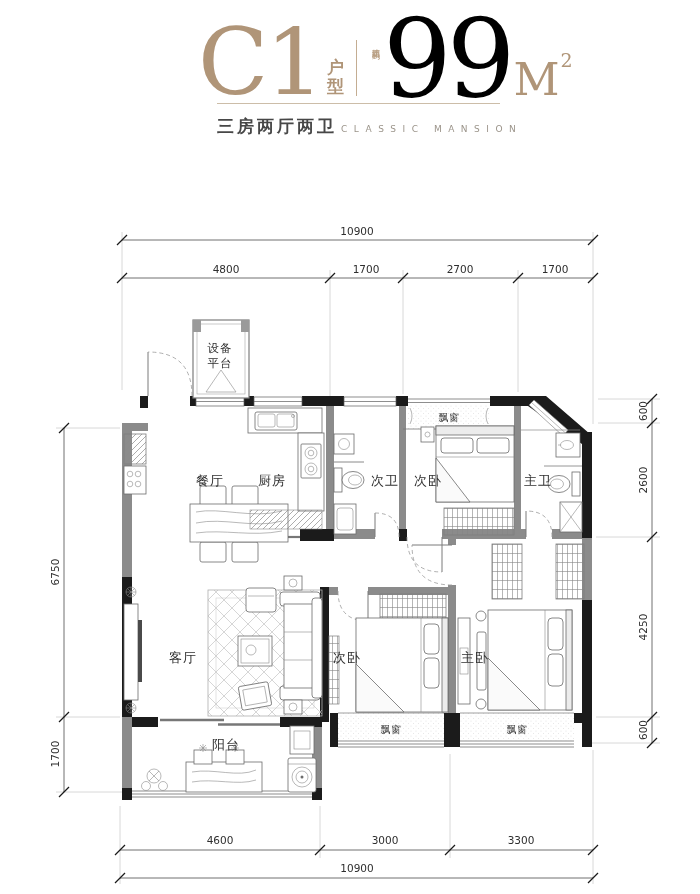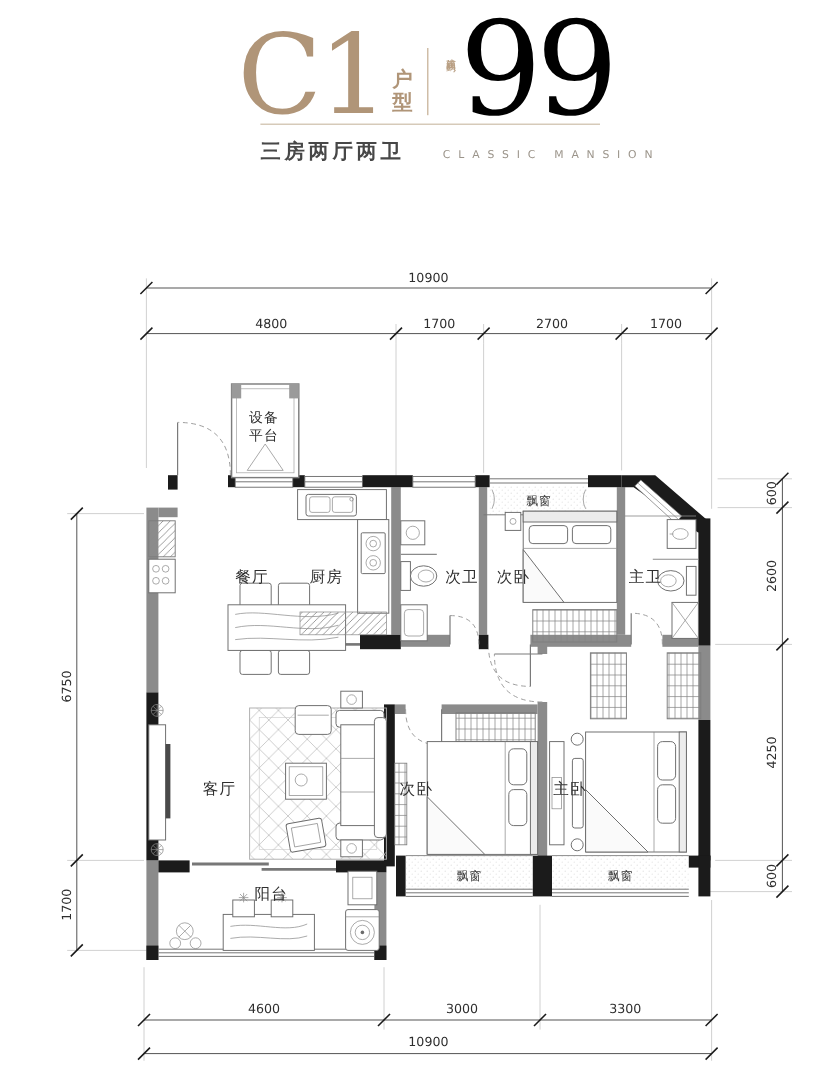--- a/index.html
+++ b/index.html
@@ -10,21 +10,21 @@
   .c1{font-family:"DejaVu Serif",serif;font-size:92px;line-height:.88;color:#b09578;letter-spacing:-3px;}
   .unit-type{display:flex;flex-direction:column;color:#b09578;font-size:17px;font-weight:700;
              margin:0 12px 8px 6px;gap:1px;line-height:1.1;}
   .vdiv{width:1px;height:56px;background:#c4ad92;margin:0 12px 8px 0;}
   .area-prefix{writing-mode:vertical-rl;font-size:8px;color:#b89e82;letter-spacing:1px;
                margin:0 3px 12px 0;height:50px;overflow:hidden;}
   .area-num{font-family:"DejaVu Serif",serif;font-size:108px;line-height:.82;color:#000000;letter-spacing:-5px;}
   .area-unit{font-family:"DejaVu Serif",serif;font-size:45px;color:#b09578;line-height:1;margin-left:3px;padding-bottom:2px;}
   .area-unit sup{font-size:19px;vertical-align:28px;margin-left:1px;}
   .hline{position:absolute;left:217px;top:103px;width:283px;height:1px;background:#ccbda8;}
-  .subtitle-row{position:absolute;left:217px;top:115px;display:flex;align-items:baseline;gap:32px;}
+  .subtitle-row{position:absolute;left:217px;top:115px;display:flex;align-items:baseline;gap:4px;}
   .sub-cn{font-size:17px;color:#474747;letter-spacing:3px;font-weight:700;}
   .sub-en{font-size:9px;color:#9b948a;letter-spacing:6.5px;}
   
   svg{position:absolute;left:0;top:0;}
   .dim{stroke:#4c4c4c;stroke-width:.8;}
   .wit{stroke:#b9b9b9;stroke-width:.55;}
   .dimtxt{font-size:10.5px;fill:#2e2e2e;}
   .roomtxt{font-size:13px;fill:#2f2f2f;letter-spacing:1px;}
   .baytxt{font-size:10px;fill:#3a3a3a;letter-spacing:.5px;}
   .eqtxt{font-size:11.5px;fill:#2f2f2f;letter-spacing:1px;}
@@ -45,20 +45,21 @@
   <div>
     <div class="title-row">
       <span class="c1">C1</span>
       <span class="unit-type">
         <span>户</span>
         <span>型</span>
       </span>
       <span class="vdiv"></span>
       <span class="area-prefix">建筑面积约</span>
       <span class="area-num">99</span>
+      <span class="area-unit"><span>M</span><sup>2</sup></span>
     </div>
     <div class="hline"></div>
     <div class="subtitle-row">
       <span class="sub-cn">三房两厅两卫</span>
       <span class="sub-en">CLASSIC MANSION</span>
     </div>
   </div>
 
   <svg width="700" height="894" viewBox="0 0 700 894">
     <defs>

